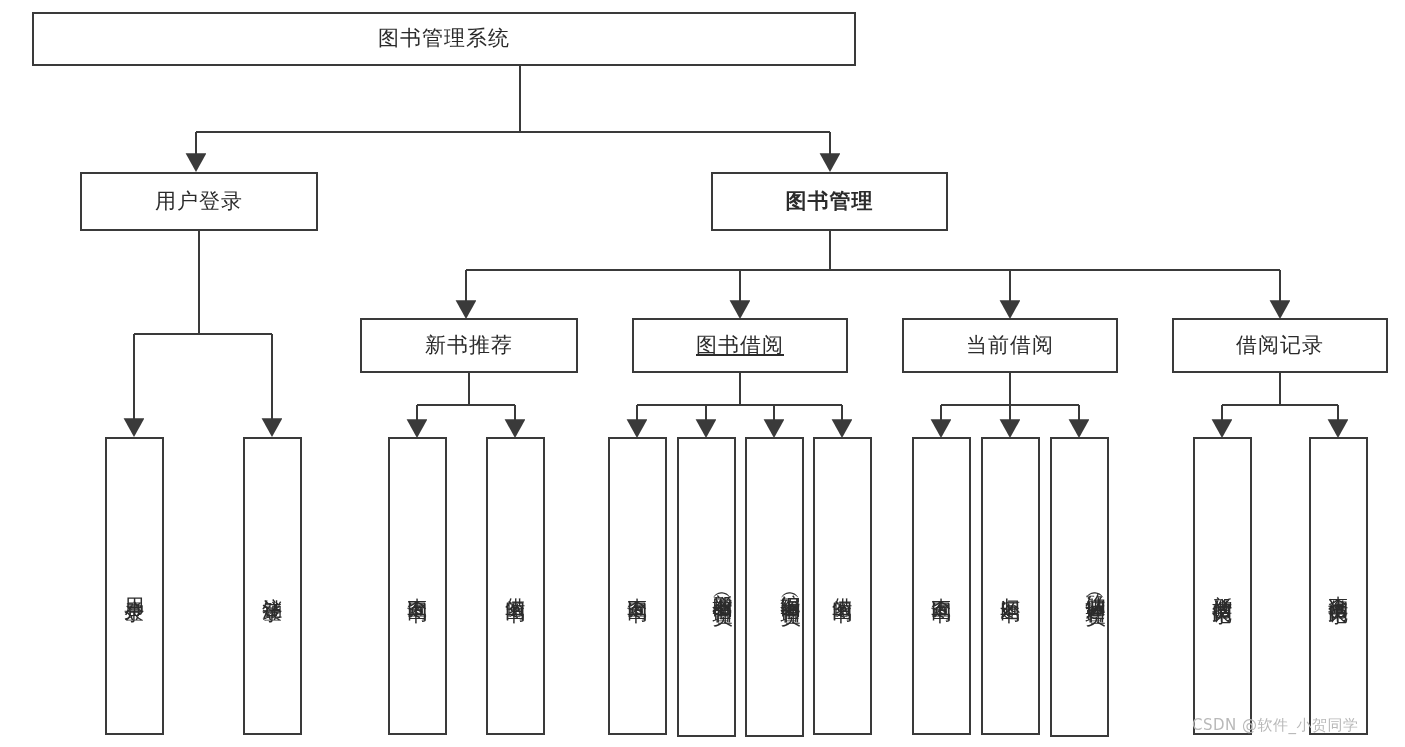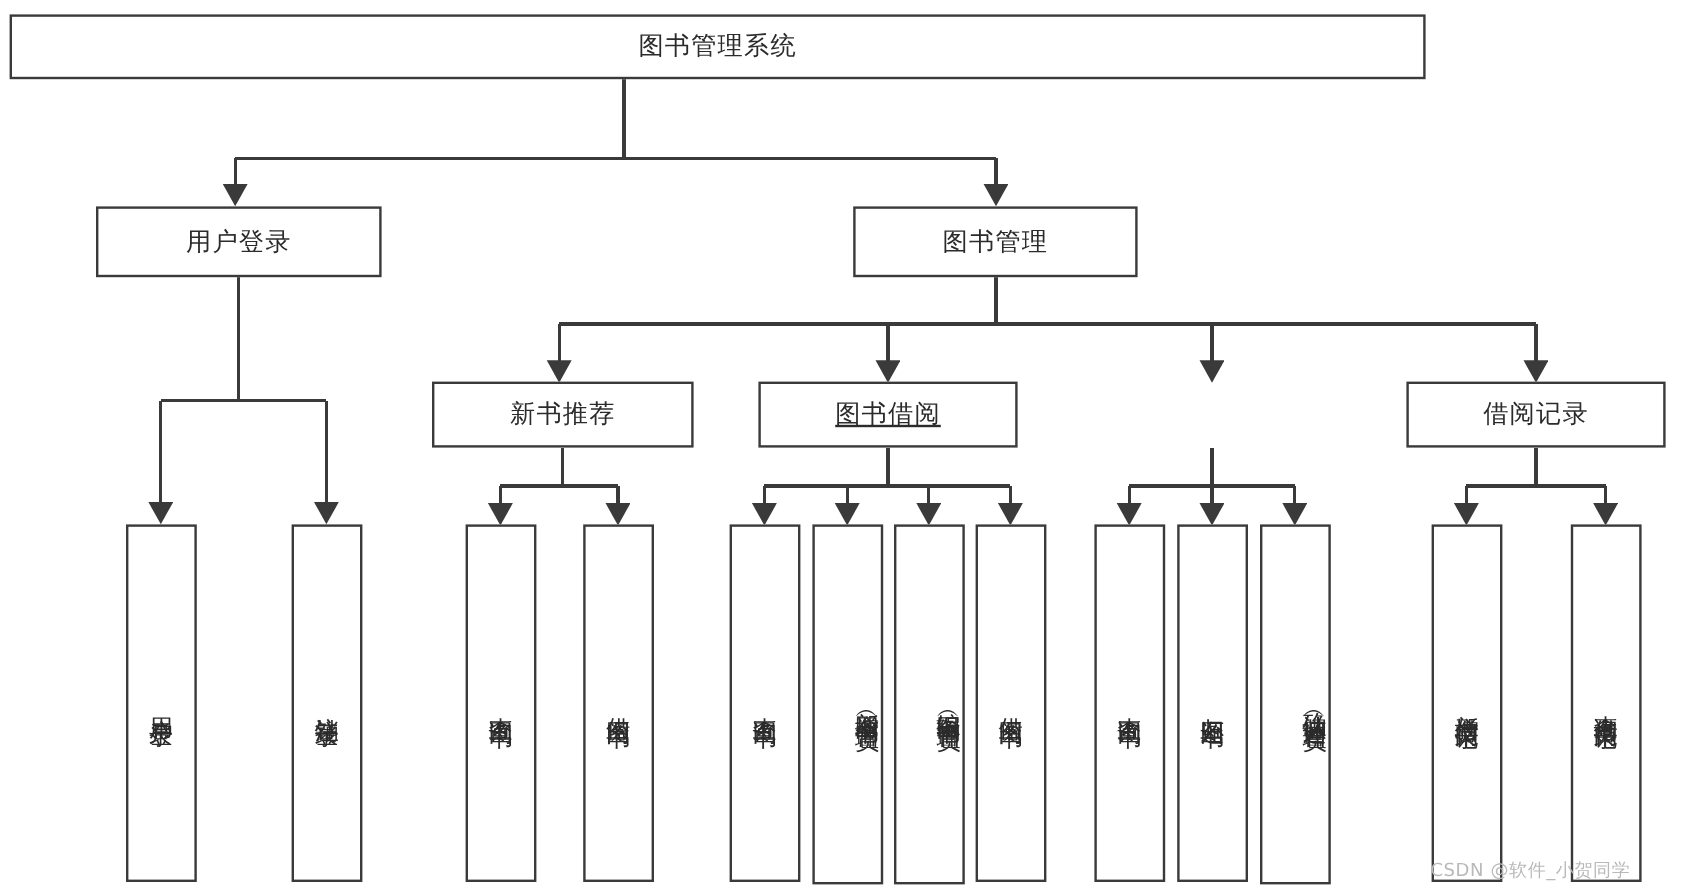--- a/index.html
+++ b/index.html
@@ -113,36 +113,39 @@
       <path d="M1010,405 L1010,426" marker-end="url(#arrow)"></path>
       <path d="M1079,405 L1079,426" marker-end="url(#arrow)"></path>
 
       <path d="M1280,373 L1280,405"></path>
       <path d="M1222,405 L1338,405"></path>
       <path d="M1222,405 L1222,426" marker-end="url(#arrow)"></path>
       <path d="M1338,405 L1338,426" marker-end="url(#arrow)"></path>
     </g>
   </svg>
 
-  <div class="node h" style="left:8px; top:12px; width:1180px; height:54px;">
+  <div class="node h" style="left:32px; top:12px; width:824px; height:54px;">
     <span>图书管理系统</span>
   </div>
 
   <div class="node h" style="left:80px; top:172px; width:238px; height:59px;">
     <span>用户登录</span>
   </div>
-  <div class="node h" style="left:711px; top:172px; width:237px; height:59px;">
+  <div class="node h" style="left:711px; top:172px; width:237px; height:59px;font-weight:bold;">
     <span>图书管理</span>
   </div>
 
   <div class="node h" style="left:360px; top:318px; width:218px; height:55px;justify-content:center;">
     <span>新书推荐</span>
   </div>
   <div class="node h" style="left:632px; top:318px; width:216px; height:55px;text-decoration:underline;">
     <span>图书借阅</span>
+  </div>
+  <div class="node h" style="left:902px; top:318px; width:216px; height:55px;">
+    <span>当前借阅</span>
   </div>
   <div class="node h" style="left:1172px; top:318px; width:216px; height:55px;">
     <span>借阅记录</span>
   </div>
 
   <div class="node v mid" style="left:105px; top:437px; width:59px; height:298px;">
     <span>用户登录</span>
   </div>
   <div class="node v mid" style="left:243px; top:437px; width:59px; height:298px;">
     <span>注销登录</span>

